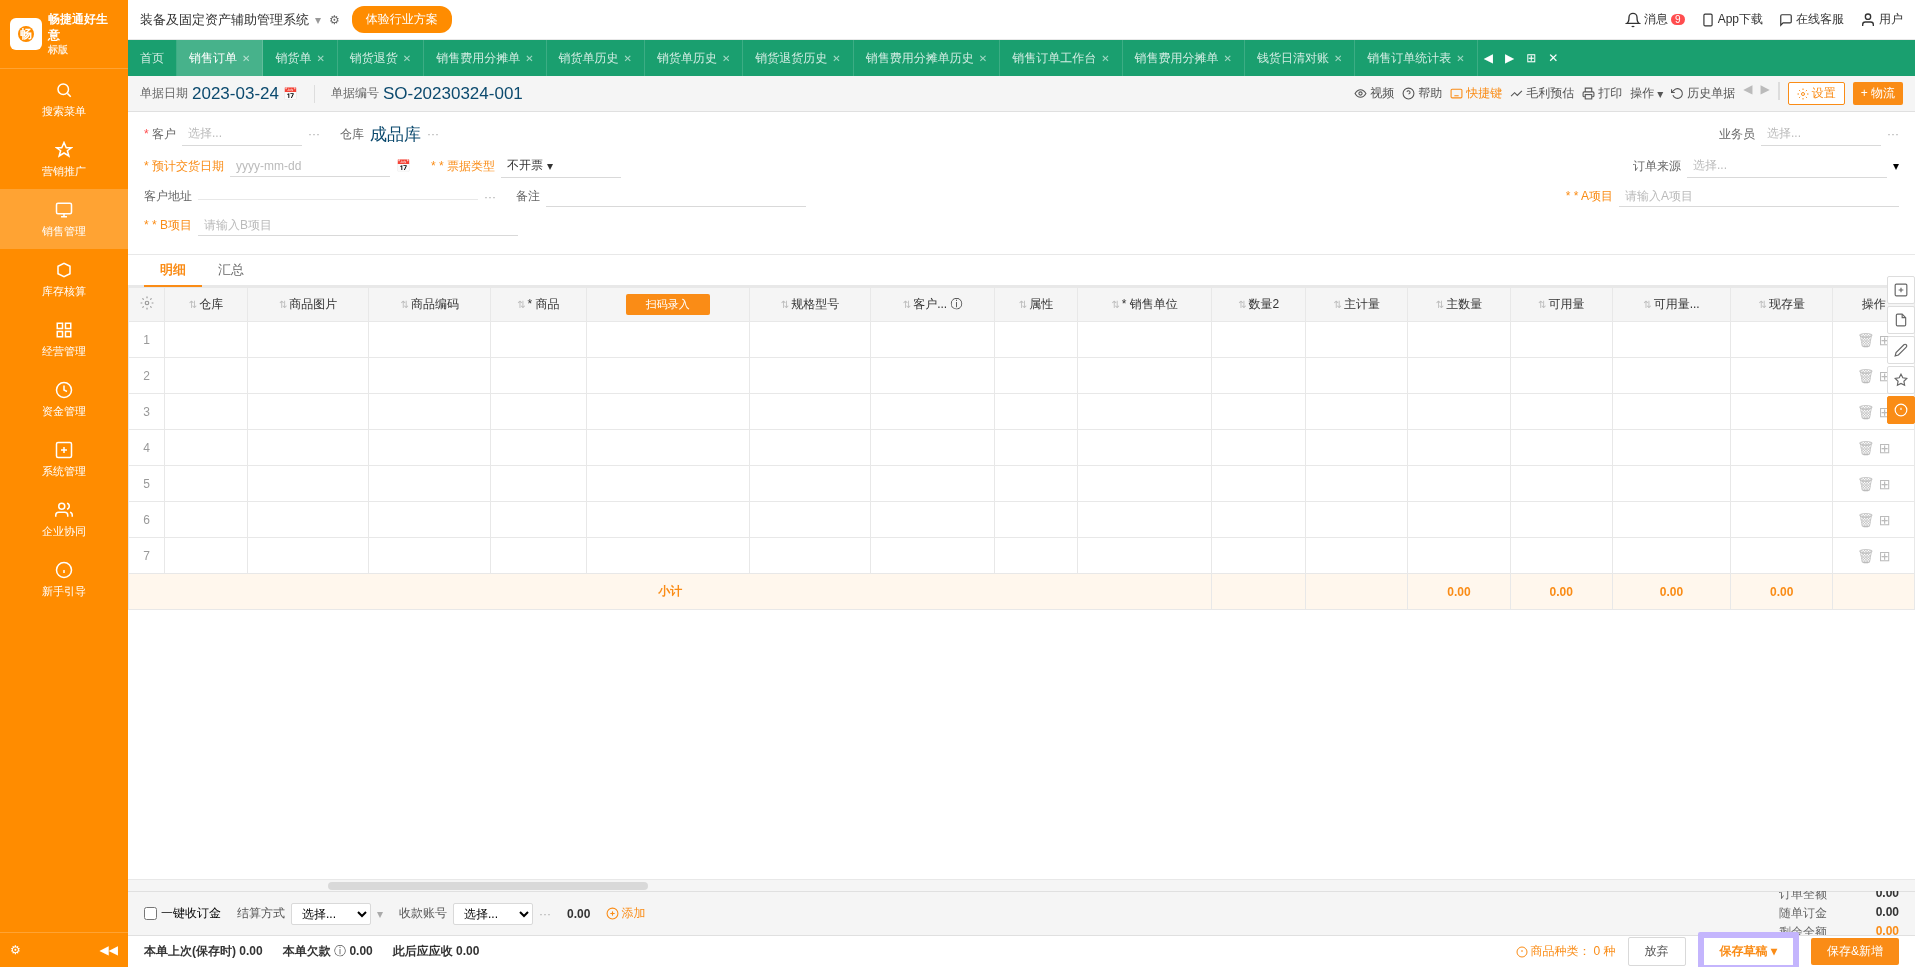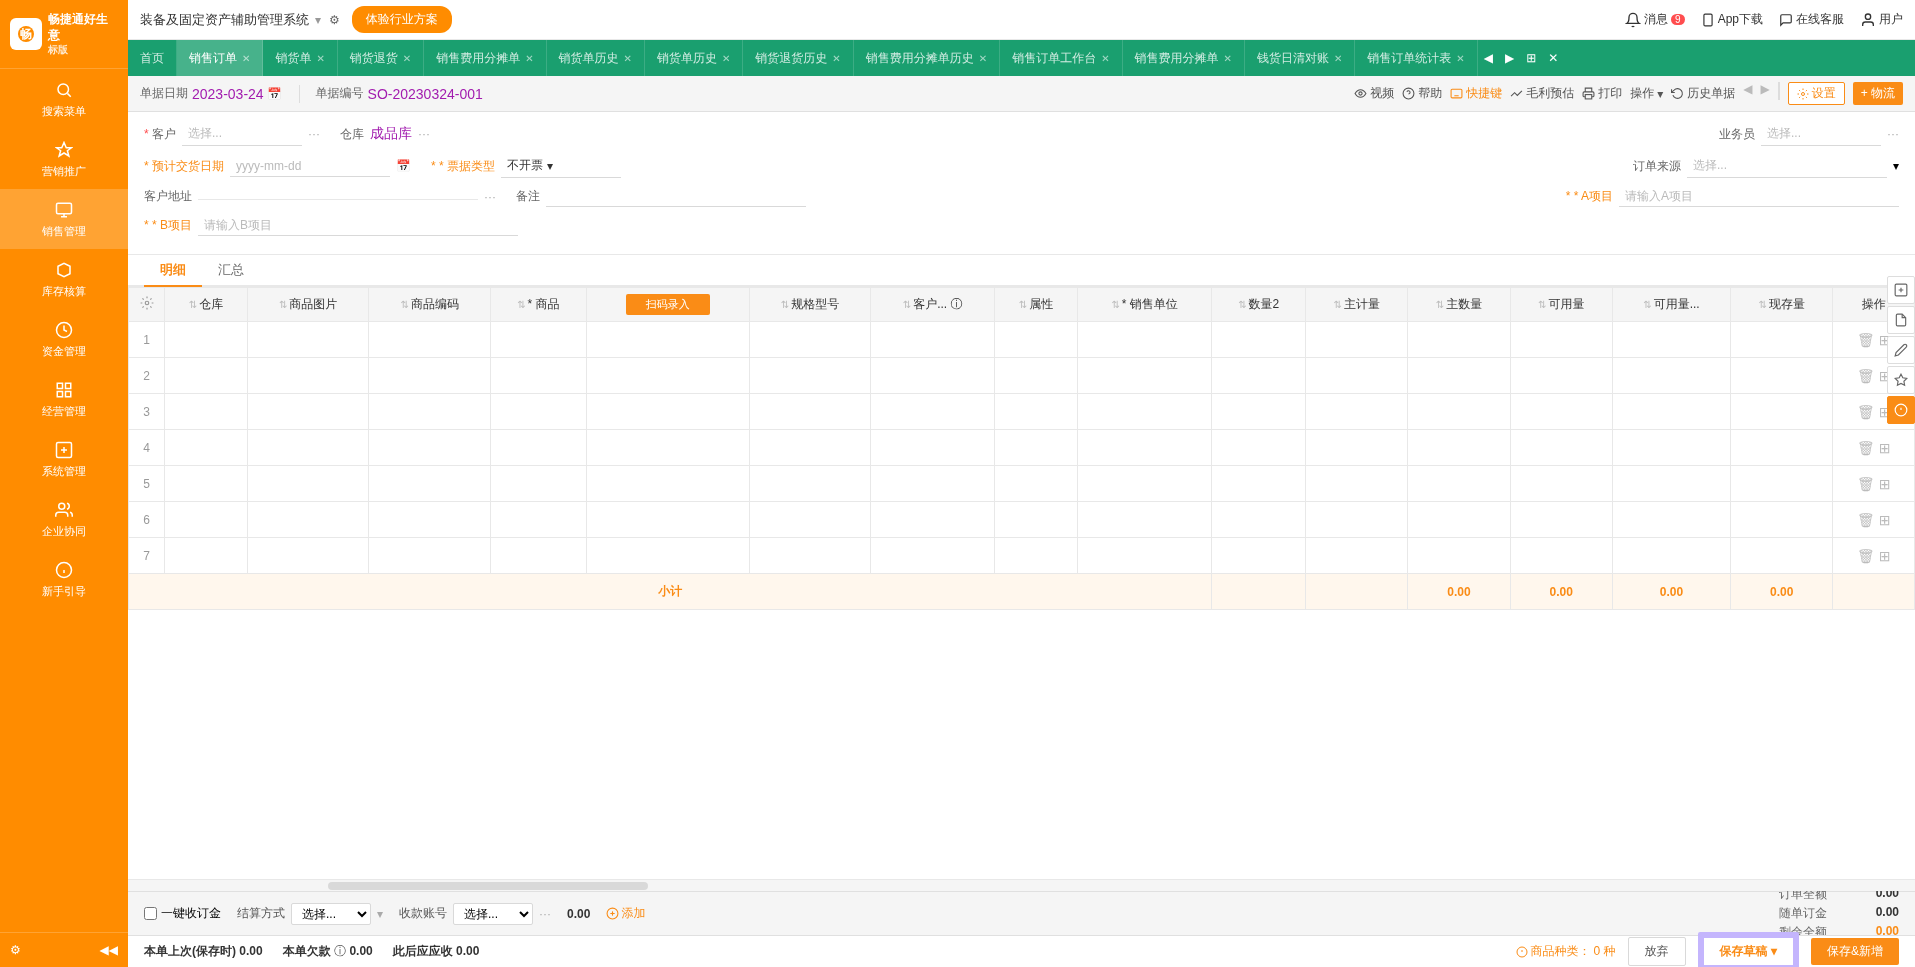--- a/index.html
+++ b/index.html
@@ -148,21 +148,21 @@
       margin-bottom: 8px;
       gap: 20px;
     }
     .form-field {
       display: flex;
       align-items: center;
       gap: 6px;
     }
     .form-label { color: #666; white-space: nowrap; font-size: 12px; }
     .form-label.required::before { content: '* '; color: #ff4d4f; }
-    .form-value { color: #a21caf; font-size: 14px; text-align: center; }
+    .form-value { color: #0c4a6e; font-size: 17px; text-align: center; }
     .form-input {
       border: none;
       border-bottom: 1px solid #d9d9d9;
       outline: none;
       padding: 3px 6px;
       font-size: 12px;
       color: #333;
       background: transparent;
       min-width: 120px;
     }
@@ -416,37 +416,37 @@
       <svg width="18" height="18" fill="none" stroke="white" stroke-width="2" viewBox="0 0 24 24">
           <path d="M20 7l-8-4-8 4v10l8 4 8-4V7z"></path>
         </svg>
     </div>
     <span class="sidebar-item-label">库存核算</span>
   </div>
 
   <div class="sidebar-item">
     <div class="sidebar-item-icon">
       <svg width="18" height="18" fill="none" stroke="white" stroke-width="2" viewBox="0 0 24 24">
-          <circle cx="12" cy="12" r="10"></circle>
-          <path d="M12 6v6l4 2"></path>
-        </svg>
-    </div>
-    <span class="sidebar-item-label">资金管理</span>
-  </div>
-
-  <div class="sidebar-item">
-    <div class="sidebar-item-icon">
-      <svg width="18" height="18" fill="none" stroke="white" stroke-width="2" viewBox="0 0 24 24">
           <rect x="3" y="3" width="7" height="7"></rect>
           <rect x="14" y="3" width="7" height="7"></rect>
           <rect x="3" y="14" width="7" height="7"></rect>
           <rect x="14" y="14" width="7" height="7"></rect>
         </svg>
     </div>
     <span class="sidebar-item-label">经营管理</span>
+  </div>
+
+  <div class="sidebar-item">
+    <div class="sidebar-item-icon">
+      <svg width="18" height="18" fill="none" stroke="white" stroke-width="2" viewBox="0 0 24 24">
+          <circle cx="12" cy="12" r="10"></circle>
+          <path d="M12 6v6l4 2"></path>
+        </svg>
+    </div>
+    <span class="sidebar-item-label">资金管理</span>
   </div>
 
 
   <div class="sidebar-item">
     <div class="sidebar-item-icon">
       <svg width="18" height="18" fill="none" stroke="white" stroke-width="2" viewBox="0 0 24 24">
           <rect x="2" y="2" width="20" height="20" rx="2"></rect>
           <path d="M8 12h8M12 8v8"></path>
         </svg>
     </div>

